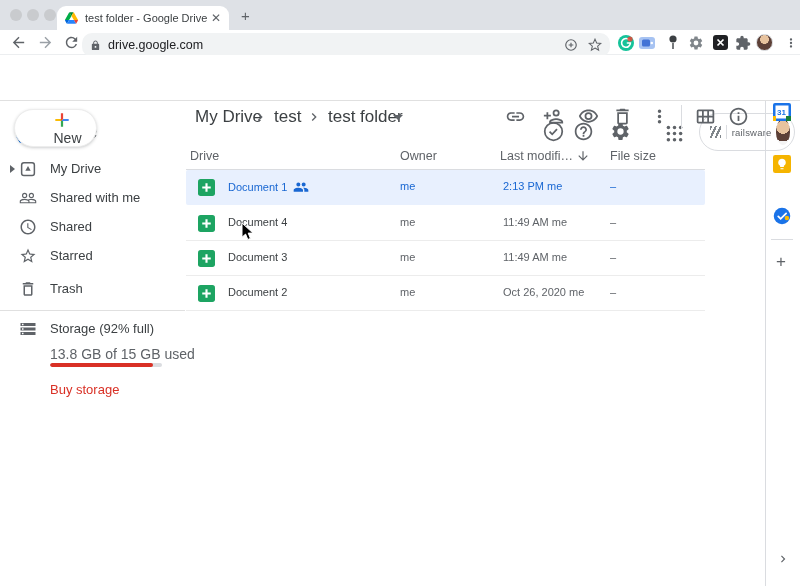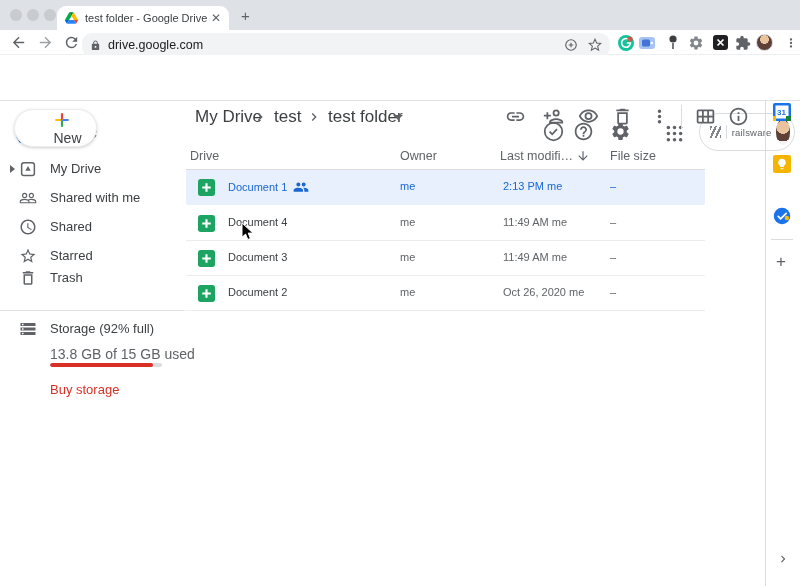--- a/index.html
+++ b/index.html
@@ -281,21 +281,21 @@
         <path fill="#5F6368" d="M11.99 2C6.47 2 2 6.48 2 12s4.47 10 9.99 10C17.52 22 22 17.52 22 12S17.52 2 11.99 2zM12 20c-4.42 0-8-3.58-8-8s3.58-8 8-8 8 3.58 8 8-3.58 8-8 8zm.5-13H11v6l5.25 3.15.75-1.23-4.5-2.67z"></path>
       </svg>
     <span class="nav-label">Shared</span>
   </div>
   <div class="nav-item" style="top:241px">
     <svg class="nav-ic" viewBox="0 0 24 24">
         <path fill="#5F6368" d="M22 9.24l-7.19-.62L12 2 9.19 8.63 2 9.24l5.46 4.73L5.82 21 12 17.27 18.18 21l-1.63-7.03L22 9.24zM12 15.4l-3.76 2.27 1-4.28-3.32-2.88 4.38-.38L12 6.1l1.71 4.04 4.38.38-3.32 2.88 1 4.28L12 15.4z"></path>
       </svg>
     <span class="nav-label">Starred</span>
   </div>
-  <div class="nav-item" style="top:263px">
+  <div class="nav-item" style="top:274px">
     <svg class="nav-ic" viewBox="0 0 24 24">
         <path fill="#5F6368" d="M6 19c0 1.1.9 2 2 2h8c1.1 0 2-.9 2-2V7H6v12zM8 9h8v10H8V9zm7.5-5l-1-1h-5l-1 1H5v2h14V4h-3.5z"></path>
       </svg>
     <span class="nav-label">Trash</span>
   </div>
 
   <div class="side-divider"></div>
 
   <div class="nav-item" style="top:314px">
     <svg class="nav-ic" viewBox="0 0 24 24">

